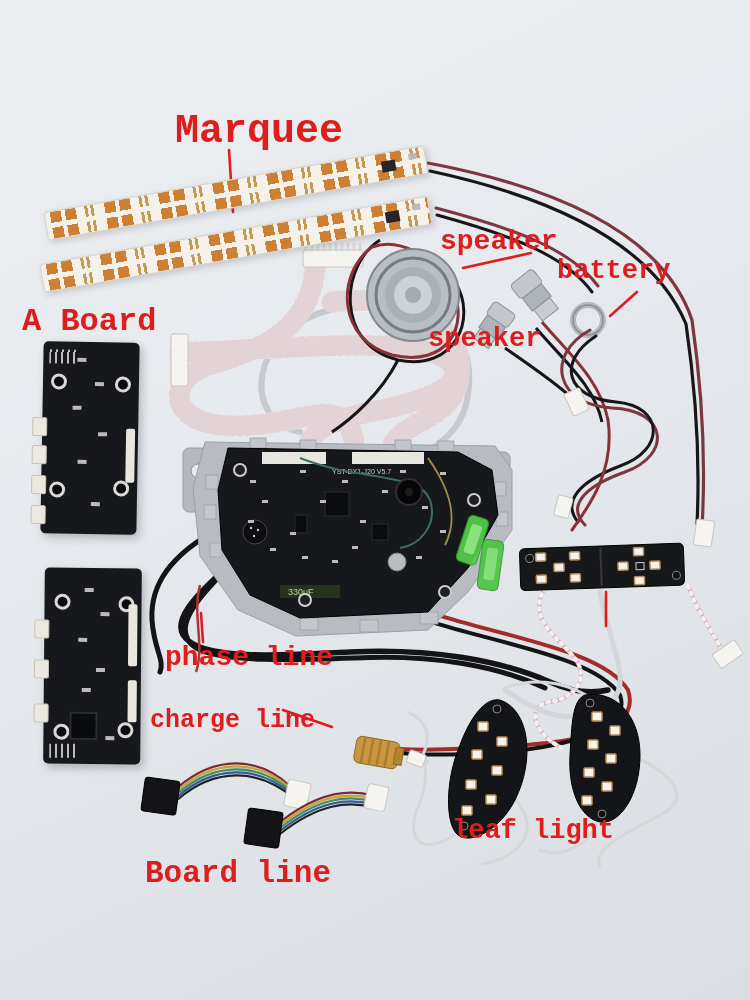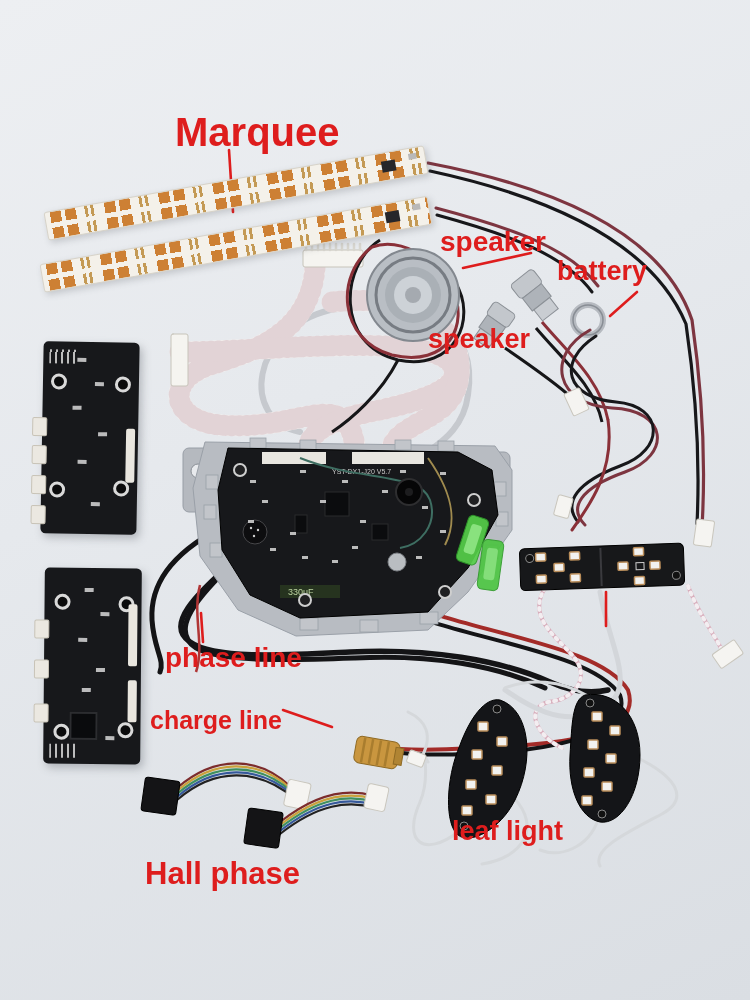--- a/index.html
+++ b/index.html
@@ -5,21 +5,21 @@
   html,body{margin:0;padding:0;}
   .scene{
     position:relative;width:750px;height:1000px;overflow:hidden;
     background:linear-gradient(155deg,#edeff2 0%,#e6e9ed 40%,#dadee3 100%);
     font-family:"Liberation Sans",sans-serif;
   }
   .scene svg{position:absolute;left:0;top:0;z-index:1;}
   
   .lbl{
     position:absolute;z-index:6;font-weight:bold;white-space:nowrap;
-    color:#de1d1d;letter-spacing:0px;line-height:1;
+    color:#de1d1d;letter-spacing:0px;line-height:1;font-family:Liberation Mono, monospace;
   }
   
   .strip{
     position:absolute;z-index:3;height:27px;border:1px solid #d7d3c9;border-radius:3px;
     transform-origin:left center;
     background:
       linear-gradient(0deg, transparent 0 11px, #f4f1ea 11px 16px, transparent 16px 27px),
       repeating-linear-gradient(90deg,
         transparent 0 5px, #cd8034 5px 16px, transparent 16px 20px, #cd8034 20px 31px,
         transparent 31px 40px, #c49a55 40px 43px, transparent 43px 46px, #c49a55 46px 49px, transparent 49px 55px),
@@ -352,21 +352,22 @@
     <div class="ant" style="left:6px;bottom:6px"></div>
     <div class="pad" style="left:40px;top:20px"></div>
       <div class="pad" style="left:56px;top:44px"></div>
     <div class="pad" style="left:34px;top:70px"></div>
       <div class="pad" style="left:52px;top:100px"></div>
     <div class="pad" style="left:38px;top:120px"></div>
       <div class="pad" style="left:62px;top:168px"></div>
   </div>
 
   <div class="lbl" style="left:175px;top:112px;font-size:40px">Marquee</div>
+  <div class="lbl" style="left:22px;top:306px;font-size:32px">A Board</div>
   <div class="lbl" style="left:440px;top:228px;font-size:28px">speaker</div>
   <div class="lbl" style="left:557px;top:258px;font-size:27px">battery</div>
   <div class="lbl" style="left:428px;top:326px;font-size:27px">speaker</div>
   <div class="lbl" style="left:165px;top:644px;font-size:28px">phase line</div>
   <div class="lbl" style="left:150px;top:708px;font-size:25px">charge line</div>
-  <div class="lbl" style="left:145px;top:858px;font-size:31px">Hall phase</div>
+  <div class="lbl" style="left:145px;top:858px;font-size:31px">Board line</div>
   <div class="lbl" style="left:452px;top:818px;font-size:27px">leaf light</div>
 
 </div>
 
 </body></html>

